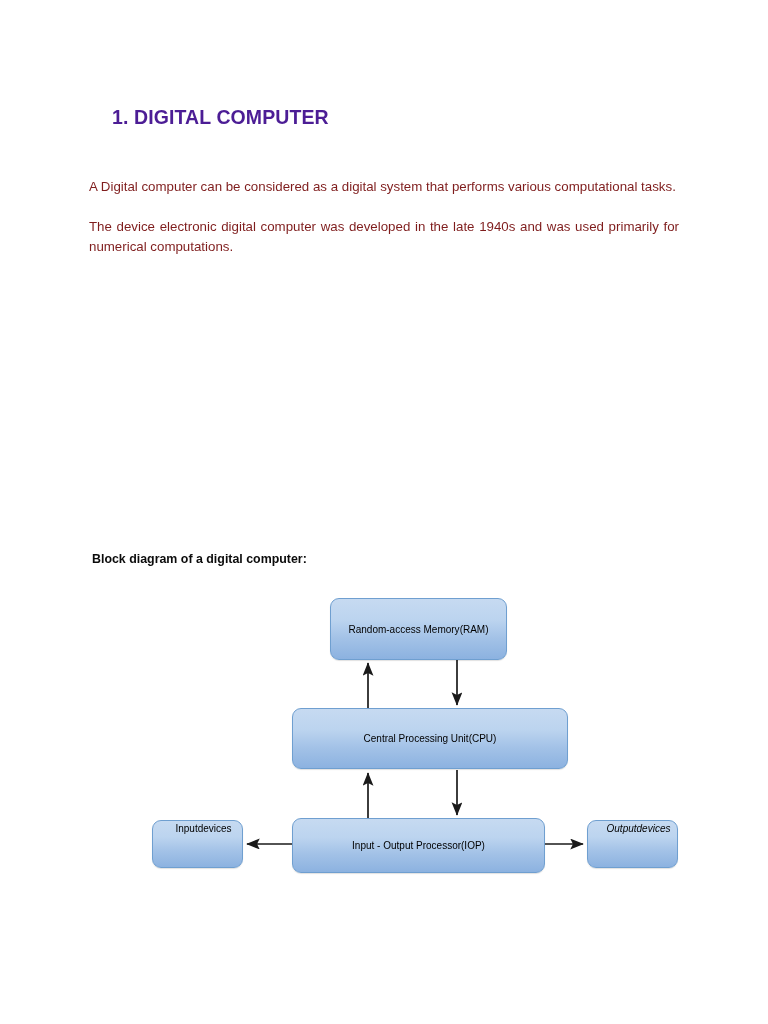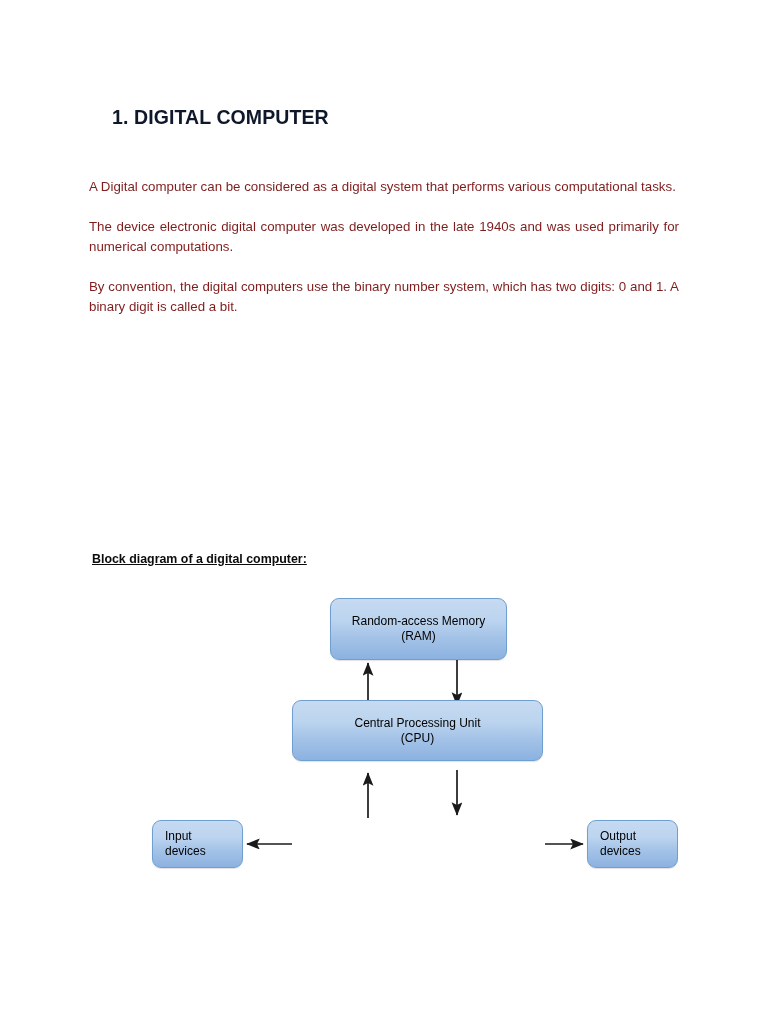--- a/index.html
+++ b/index.html
@@ -22,21 +22,21 @@
     box-sizing: border-box;
   }
 
   
   .doc-title {
     position: absolute;
     left: 112px;
     top: 93px;
     font-size: 19.5px;
     font-weight: bold;
-    color: #0f172a;
+    color: #4c1d95;
     letter-spacing: 0.1px;
     white-space: nowrap;
   }
 
   
   .body-block {
     position: absolute;
     left: 89px;
     top: 177px;
     width: 590px;
@@ -53,64 +53,63 @@
 
   
   .diagram-caption {
     position: absolute;
     left: 92px;
     top: 552px;
     font-size: 12.4px;
     font-weight: bold;
     color: #0b0b0b;
     white-space: nowrap;
-    text-decoration: underline;
   }
 
   
   .diagram {
     position: absolute;
     left: 0;
     top: 575px;
     width: 768px;
     height: 320px;
   }
 
   .node {
     position: absolute;
     box-sizing: border-box;
     border: 1px solid #6f9fd0;
     border-radius: 9px;
     background: linear-gradient(to bottom, #c6daf1 0%, #bcd4ef 35%, #a3c2e7 65%, #8cb2e0 100%);
     box-shadow: 0 1px 1px rgba(0,0,0,0.12);
     color: #000000;
-    font-size: 12px;
+    font-size: 10px;
     line-height: 15px;
     display: flex;
-    flex-direction: column;
+    flex-direction: row;
     justify-content: center;
   }
   .node .line { display: block; }
 
   .node.center-text {
     align-items: center;
     text-align: center;
   }
   .node.left-text {
     align-items: flex-start;
     text-align: left;
     padding-left: 12px;
   }
 
   
   #node-ram  { left: 330px; top: 23px;  width: 177px; height: 62px; }
-  #node-cpu  { left: 292px; top: 125px; width: 251px; height: 61px; }
+  #node-cpu  { left: 292px; top: 133px; width: 276px; height: 61px; }
   #node-iop  { left: 292px; top: 243px; width: 253px; height: 55px; }
   #node-in   { left: 152px; top: 245px; width: 91px;  height: 48px; }
-  #node-out  { left: 587px; top: 245px; width: 91px;  height: 48px; }
+  #node-out  { left: 587px; top: 245px; width: 91px;  height: 48px; font-style: italic; }
 
   
   .arrow-svg {
     position: absolute;
     left: 0;
     top: 0;
     width: 768px;
     height: 320px;
     overflow: visible;
   }
@@ -118,21 +117,20 @@
 </head>
 <body>
 
 <div class="page">
 
   <h1 class="doc-title">1. DIGITAL COMPUTER</h1>
 
   <div class="body-block">
     <p class="para">A Digital computer can be considered as a digital system that performs various computational tasks.</p>
     <p class="para">The device electronic digital computer was developed in the late 1940s and was used primarily for numerical computations.</p>
-    <p class="para">By convention, the digital computers use the binary number system, which has two digits: 0 and 1. A binary digit is called a bit.</p>
   </div>
 
   <div class="diagram-caption">Block diagram of a digital computer:</div>
 
   <div class="diagram">
 
     <svg class="arrow-svg" viewBox="0 0 768 320">
       <defs>
         <marker id="ah" markerWidth="9" markerHeight="9" refX="7.5" refY="3.2" orient="auto" markerUnits="strokeWidth">
           <path d="M0,0 L8,3.2 L0,6.4 L1.6,3.2 z" fill="#1a1a1a"></path>
@@ -155,20 +153,24 @@
     <div class="node center-text" id="node-ram">
       <span class="line">Random-access Memory</span>
       <span class="line">(RAM)</span>
     </div>
 
     <div class="node center-text" id="node-cpu">
       <span class="line">Central Processing Unit</span>
       <span class="line">(CPU)</span>
     </div>
 
+    <div class="node center-text" id="node-iop">
+      <span class="line">Input - Output Processor</span>
+      <span class="line">(IOP)</span>
+    </div>
 
     <div class="node left-text" id="node-in">
       <span class="line">Input</span>
       <span class="line">devices</span>
     </div>
 
     <div class="node left-text" id="node-out">
       <span class="line">Output</span>
       <span class="line">devices</span>
     </div>

